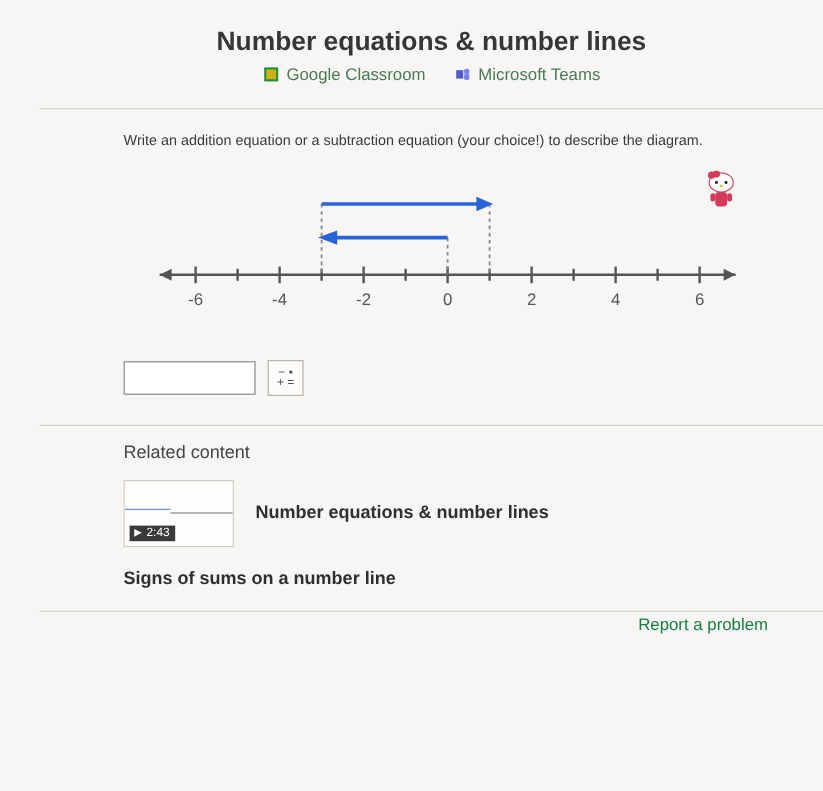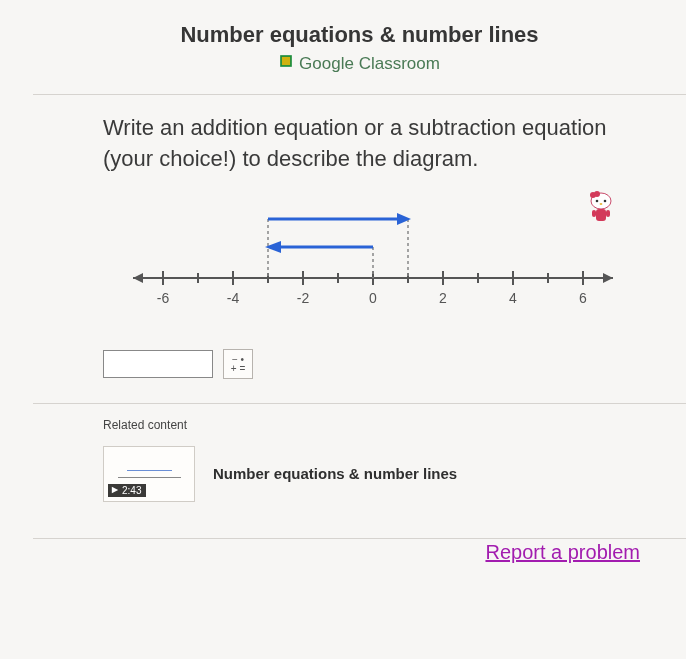--- a/index.html
+++ b/index.html
@@ -20,31 +20,31 @@
   }
   .share-row {
     display: flex;
     justify-content: center;
     gap: 24px;
     margin-top: 6px;
     margin-bottom: 20px;
   }
   .share-link {
     display: flex;
-    align-items: flex-start;
+    align-items: center;
     gap: 6px;
-    font-size: 17px;
+    font-size: 14px;
     color: #4a7a55;
     cursor: pointer;
   }
   .share-link .gc-icon { width: 14px; height: 14px; }
   .divider { border: none; border-top: 1px solid #d6d3cf; margin: 0 -20px; }
   .prompt {
     padding: 18px 30px 12px 50px;
-    font-size: 22px;
+    font-size: 12px;
     line-height: 1.4;
     color: #3a3a3a;
   }
   .diagram-wrap {
     position: relative;
     margin: 6px 0 10px 60px;
     height: 140px;
   }
   .sticker {
     position: absolute;
@@ -82,36 +82,36 @@
     display: flex;
     flex-direction: column;
     align-items: center;
     justify-content: center;
     font-size: 10px;
     line-height: 9px;
     cursor: pointer;
     color: #555;
   }
   .related-section { padding: 14px 0 0 50px; }
-  .related-header { font-size: 12px; color: #444; margin-bottom: 14px; }
+  .related-header { font-size: 15px; color: #444; margin-bottom: 14px; }
   .related-item {
     display: flex;
     align-items: center;
     gap: 18px;
     margin-bottom: 18px;
     cursor: pointer;
   }
   .thumb {
     position: relative;
     width: 92px;
     height: 56px;
     background: #fefdfb;
     border: 1px solid #d0ccc6;
     display: flex;
-    flex-direction: column;
+    flex-direction: row;
     justify-content: center;
     align-items: center;
     overflow: hidden;
   }
   .thumb .mini-line {
     width: 70%;
     height: 1px;
     background: #888;
     position: relative;
   }
@@ -147,39 +147,46 @@
     gap: 3px;
   }
   .duration svg { display: block; }
   .related-title { font-size: 15px; color: #2f2f2f; font-weight: 600; }
   .footer-row {
     display: flex;
     justify-content: flex-end;
     padding: 2px 26px 0 0;
   }
   .report-link {
-    font-size: 20px;
-    color: #a21caf;
-    text-decoration: underline;
+    font-size: 14px;
+    color: #15803d;
     cursor: pointer;
   }
 </style>
 </head>
 <body>
 
 <div class="page">
   <div class="title-block">
     <h1 class="title">Number equations &amp; number lines</h1>
     <div class="share-row">
       <div class="share-link">
         <svg class="gc-icon" viewBox="0 0 24 24">
           <rect x="2" y="2" width="20" height="20" fill="#1e8e3e"></rect>
           <rect x="5" y="5" width="14" height="14" fill="#fbbc04" opacity="0.8"></rect>
         </svg>
         <span>Google Classroom</span>
+      </div>
+      <div class="share-link">
+        <svg class="gc-icon" viewBox="0 0 24 24">
+          <rect x="2" y="6" width="10" height="12" fill="#5059c9"></rect>
+          <circle cx="17" cy="8" r="4" fill="#7b83eb"></circle>
+          <rect x="13" y="11" width="8" height="9" rx="3" fill="#7b83eb"></rect>
+        </svg>
+        <span>Microsoft Teams</span>
       </div>
     </div>
   </div>
 
   <hr class="divider">
 
   <p class="prompt">Write an addition equation or a subtraction equation (your choice!) to describe the diagram.</p>
 
   <div class="diagram-wrap">
     <div class="sticker">
@@ -257,20 +264,21 @@
           <svg width="8" height="8" viewBox="0 0 10 10">
               <polygon points="1,1 9,5 1,9" fill="#fff"></polygon>
             </svg>
           <span>2:43</span>
         </div>
       </div>
       <div class="related-title">Number equations &amp; number lines</div>
     </div>
 
     <div class="related-item">
+      <div class="related-title">Signs of sums on a number line</div>
     </div>
   </div>
 
   <hr class="divider">
 
   <div class="footer-row">
     <span class="report-link">Report a problem</span>
   </div>
 </div>
 

